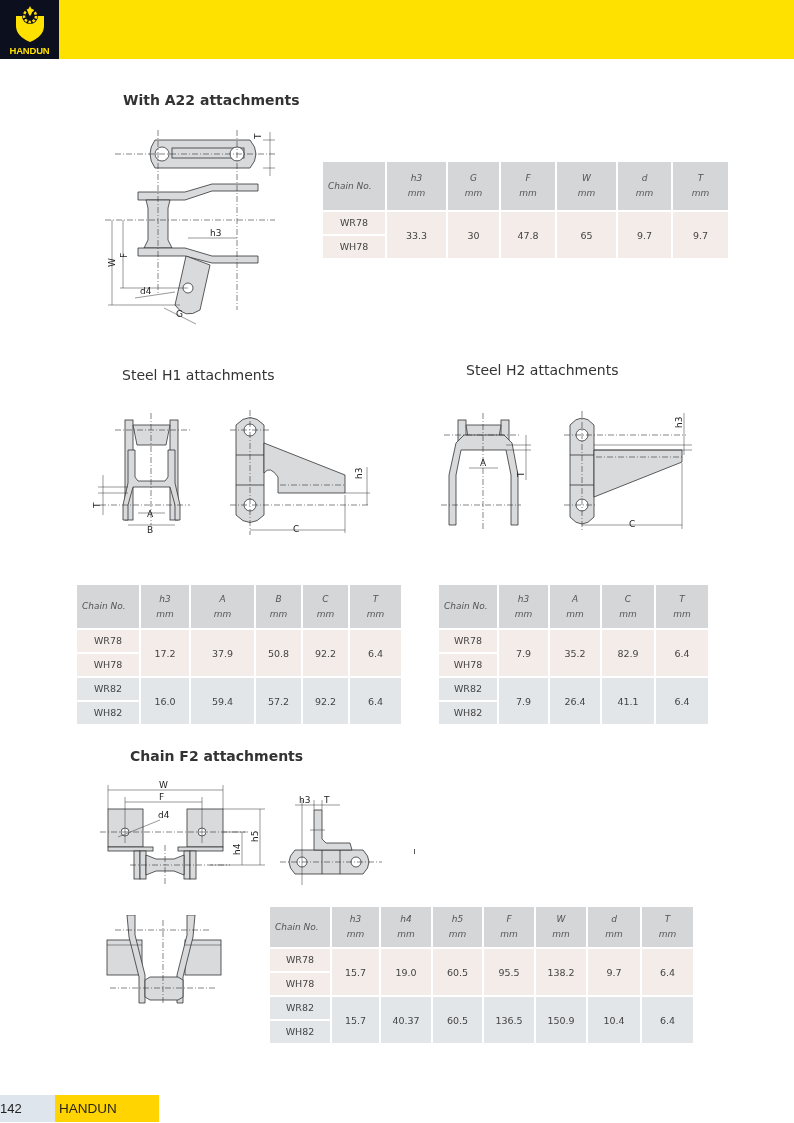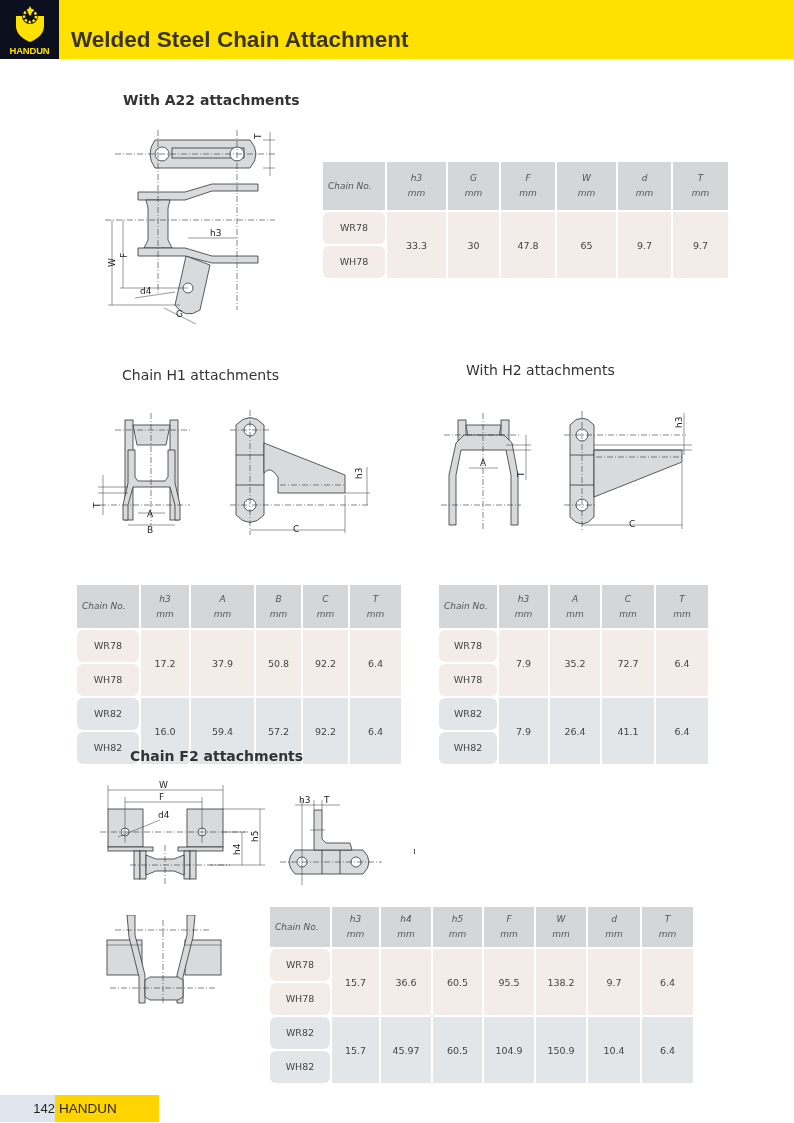--- a/index.html
+++ b/index.html
@@ -14,44 +14,43 @@
 
   .section-title { position: absolute; font-family: "DejaVu Sans", sans-serif; font-size: 14px; color: #333; margin-left: 20px; }
   .section-title.bold { font-weight: bold; }
 
   .spec-table { position: absolute; border-collapse: separate; border-spacing: 2px; font-family: "DejaVu Sans", sans-serif; font-size: 9.5px; color: #444; }
   .spec-table th { background: #d4d6d8; font-weight: normal; font-style: italic; color: #555; text-align: center; line-height: 15px; font-size: 9px; }
   .spec-table th.chain-col { text-align: left; padding-left: 5px; }
   .spec-table td { text-align: center; vertical-align: middle; }
   .spec-table tr.r1 td { background: #f3ece9; }
   .spec-table tr.r2 td { background: #e3e6e9; }
-  .spec-table td.chain { font-size: 9.5px; color: #444; height: 32px; line-height: 14px; padding: 0; border-radius: 6px; }
+  .spec-table td.chain { font-size: 9.5px; color: #444; height: 22px; line-height: 14px; padding: 0; }
 
   .drawing { position: absolute; }
   .drawing svg { display: block; }
   .dim { font-family: "DejaVu Sans", sans-serif; font-size: 9px; fill: #222; }
 
-  .footer-num { position: absolute; left: 0; top: 1095px; width: 55px; height: 27px; background: #dfe5ec; color: #222; font-family: "Liberation Sans", sans-serif; font-size: 13px; text-align: right; line-height: 27px; }
+  .footer-num { position: absolute; left: 0; top: 1095px; width: 55px; height: 27px; background: #dfe5ec; color: #222; font-family: "Liberation Sans", sans-serif; font-size: 13px; text-align: left; line-height: 27px; }
   .footer-brand { position: absolute; left: 55px; top: 1095px; width: 104px; height: 27px; background: #ffd400; color: #2a2618; font-family: "Liberation Sans", sans-serif; font-size: 13.5px; line-height: 27px; padding-left: 4px; }
   .tick-mark { position: absolute; left: 414px; top: 849px; width: 1px; height: 5px; background: #555; }
 </style>
 </head>
 <body>
 
 <div class="header">
   <div class="logo">
     <svg width="36" height="40" viewBox="0 0 36 40">
       <path d="M4 12 L32 12 L32 22 Q32 32 18 38 Q4 32 4 22 Z" fill="#ffe100"></path>
       <circle cx="18" cy="12" r="8" fill="#0c0f1e"></circle>
       <circle cx="18" cy="12" r="6" fill="none" stroke="#ffe100" stroke-width="2.5" stroke-dasharray="2.5 1.6"></circle>
       <path d="M18 2 Q22 8 18 12 Q14 8 18 2 Z" fill="#ffe100"></path>
     </svg>
     <div class="logo-text">HANDUN</div>
   </div>
-  <div class="page-title">Welded Steel Chain Attachment</div>
 </div>
 
 <div class="section-title bold" style="left:103px; top:92px;">With A22 attachments</div>
 
 <div class="drawing" style="left:100px; top:120px;">
   <svg width="180" height="215" viewBox="0 0 180 215">
     <g stroke="#333" stroke-width="0.8" fill="#d9dadc">
 
       <path d="M55 20 Q45 34 55 48 L150 48 Q162 34 150 20 Z"></path>
       <rect x="72" y="28" width="72" height="10"></rect>
@@ -115,21 +114,21 @@
       <td rowspan="2">65</td>
       <td rowspan="2">9.7</td>
       <td rowspan="2">9.7</td>
     </tr>
     <tr class="r1">
       <td class="chain">WH78</td>
     </tr>
   </tbody>
 </table>
 
-<div class="section-title" style="left:102px; top:367px;">Chain H1 attachments</div>
+<div class="section-title" style="left:102px; top:367px;">Steel H1 attachments</div>
 
 <div class="drawing" style="left:90px; top:405px;">
   <svg width="290" height="135" viewBox="0 0 290 135">
     <g stroke="#333" stroke-width="0.8" fill="#d9dadc">
 
       <rect x="35" y="15" width="8" height="100"></rect>
       <rect x="80" y="15" width="8" height="100"></rect>
       <path d="M43 20 L80 20 L76 40 L47 40 Z"></path>
       <path d="M38 45 L45 45 L45 72 L48 76 L75 76 L78 72 L78 45 L85 45 L85 78 L90 100 L90 115 L85 115 L85 100 L80 82 L43 82 L38 100 L38 115 L33 115 L33 100 L38 78 Z"></path>
 
@@ -198,21 +197,21 @@
       <td rowspan="2">57.2</td>
       <td rowspan="2">92.2</td>
       <td rowspan="2">6.4</td>
     </tr>
     <tr class="r2">
       <td class="chain">WH82</td>
     </tr>
   </tbody>
 </table>
 
-<div class="section-title" style="left:446px; top:362px;">With H2 attachments</div>
+<div class="section-title" style="left:446px; top:362px;">Steel H2 attachments</div>
 
 <div class="drawing" style="left:436px; top:405px;">
   <svg width="260" height="130" viewBox="0 0 260 130">
     <g stroke="#333" stroke-width="0.8" fill="#d9dadc">
 
       <rect x="22" y="15" width="8" height="25"></rect>
       <rect x="65" y="15" width="8" height="25"></rect>
       <path d="M30 20 L65 20 L62 38 L33 38 Z"></path>
       <path d="M20 38 L28 30 L68 30 L76 38 L82 70 L82 120 L75 120 L75 70 L70 45 L25 45 L20 70 L20 120 L13 120 L13 70 Z"></path>
 
@@ -258,21 +257,21 @@
       <th style="width:50px;"><span>A</span><br><span>mm</span></th>
       <th style="width:52px;"><span>C</span><br><span>mm</span></th>
       <th style="width:52px;"><span>T</span><br><span>mm</span></th>
     </tr>
   </thead>
   <tbody>
     <tr class="r1">
       <td class="chain">WR78</td>
       <td rowspan="2">7.9</td>
       <td rowspan="2">35.2</td>
-      <td rowspan="2">72.7</td>
+      <td rowspan="2">82.9</td>
       <td rowspan="2">6.4</td>
     </tr>
     <tr class="r1">
       <td class="chain">WH78</td>
     </tr>
     <tr class="r2">
       <td class="chain">WR82</td>
       <td rowspan="2">7.9</td>
       <td rowspan="2">26.4</td>
       <td rowspan="2">41.1</td>
@@ -378,36 +377,36 @@
       <th style="width:50px;"><span>F</span><br><span>mm</span></th>
       <th style="width:50px;"><span>W</span><br><span>mm</span></th>
       <th style="width:52px;"><span>d</span><br><span>mm</span></th>
       <th style="width:51px;"><span>T</span><br><span>mm</span></th>
     </tr>
   </thead>
   <tbody>
     <tr class="r1">
       <td class="chain">WR78</td>
       <td rowspan="2">15.7</td>
-      <td rowspan="2">36.6</td>
+      <td rowspan="2">19.0</td>
       <td rowspan="2">60.5</td>
       <td rowspan="2">95.5</td>
       <td rowspan="2">138.2</td>
       <td rowspan="2">9.7</td>
       <td rowspan="2">6.4</td>
     </tr>
     <tr class="r1">
       <td class="chain">WH78</td>
     </tr>
     <tr class="r2">
       <td class="chain">WR82</td>
       <td rowspan="2">15.7</td>
-      <td rowspan="2">45.97</td>
+      <td rowspan="2">40.37</td>
       <td rowspan="2">60.5</td>
-      <td rowspan="2">104.9</td>
+      <td rowspan="2">136.5</td>
       <td rowspan="2">150.9</td>
       <td rowspan="2">10.4</td>
       <td rowspan="2">6.4</td>
     </tr>
     <tr class="r2">
       <td class="chain">WH82</td>
     </tr>
   </tbody>
 </table>
 

